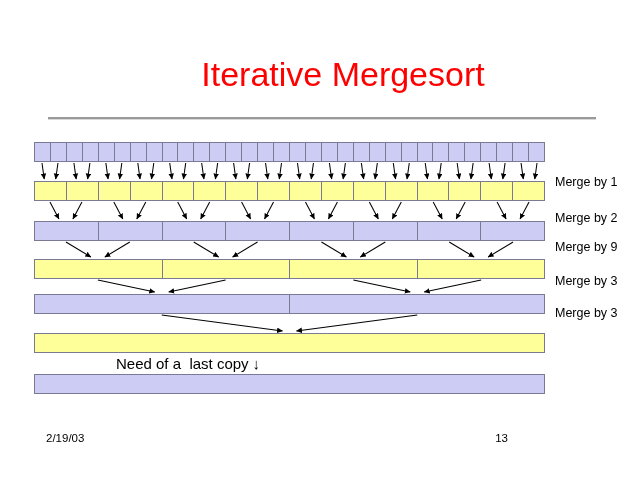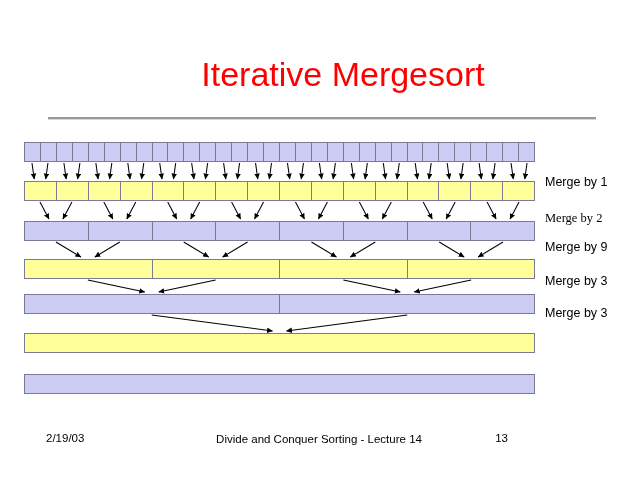--- a/index.html
+++ b/index.html
@@ -38,21 +38,21 @@
     top: 117px;
     width: 548px;
     height: 0;
     border-top: 2px solid #9a9a9a;
     border-bottom: 1px solid #d8d8d8;
   }
 
   
   #diagram {
     position: absolute;
-    left: 6px;
+    left: 16px;
     top: 0;
     width: 600px;
     height: 478px;
   }
 
   .bar-row {
     position: absolute;
     left: 18px;
     width: 511px;
     height: 20px;
@@ -226,21 +226,21 @@
       <div class="bar-row row-yellow" style="top: 333px;">
         <div class="cell"></div>
       </div>
       <div class="bar-row row-purple" style="top: 374px;">
         <div class="cell"></div>
       </div>
     </div>
 
   <div id="labels-host">
       <div class="merge-label" style="top: 175px;">Merge by 1</div>
-      <div class="merge-label" style="top: 211px; font-family: Liberation Serif, serif;">Merge by 2</div>
+      <div class="merge-label" style="top: 211px;">Merge by 2</div>
       <div class="merge-label" style="top: 240px;">Merge by 9</div>
       <div class="merge-label" style="top: 274px;">Merge by 3</div>
       <div class="merge-label" style="top: 306px;">Merge by 3</div>
     </div>
 
   <svg id="arrow-layer" viewBox="0 0 638 478" width="638" height="478">
     <defs>
       <marker id="ah" markerWidth="7" markerHeight="7" refX="5.2" refY="2.6" orient="auto" markerUnits="strokeWidth">
         <path d="M0,0 L5.6,2.6 L0,5.2 z" fill="#000000"></path>
       </marker>
@@ -304,19 +304,19 @@
         <line x1="497.06" y1="242.00" x2="472.13" y2="257.00" marker-end="url(#ah)"></line>
         <line x1="81.88" y1="280.00" x2="138.75" y2="292.00" marker-end="url(#ah)"></line>
         <line x1="209.63" y1="280.00" x2="152.75" y2="292.00" marker-end="url(#ah)"></line>
         <line x1="337.38" y1="280.00" x2="394.25" y2="292.00" marker-end="url(#ah)"></line>
         <line x1="465.13" y1="280.00" x2="408.25" y2="292.00" marker-end="url(#ah)"></line>
         <line x1="145.75" y1="315.00" x2="266.50" y2="331.00" marker-end="url(#ah)"></line>
         <line x1="401.25" y1="315.00" x2="280.50" y2="331.00" marker-end="url(#ah)"></line>
       </g>
   </svg>
 
+  <div id="copy-note"><span>Need of a  last copy</span><span class="arrow-glyph">↓</span></div>
 </div>
 
 <div id="footer">
   <div id="footer-date">2/19/03</div>
-  <div id="footer-center">Divide and Conquer Sorting - Lecture 14</div>
   <div id="footer-page">13</div>
 </div>
 
 </body></html>

